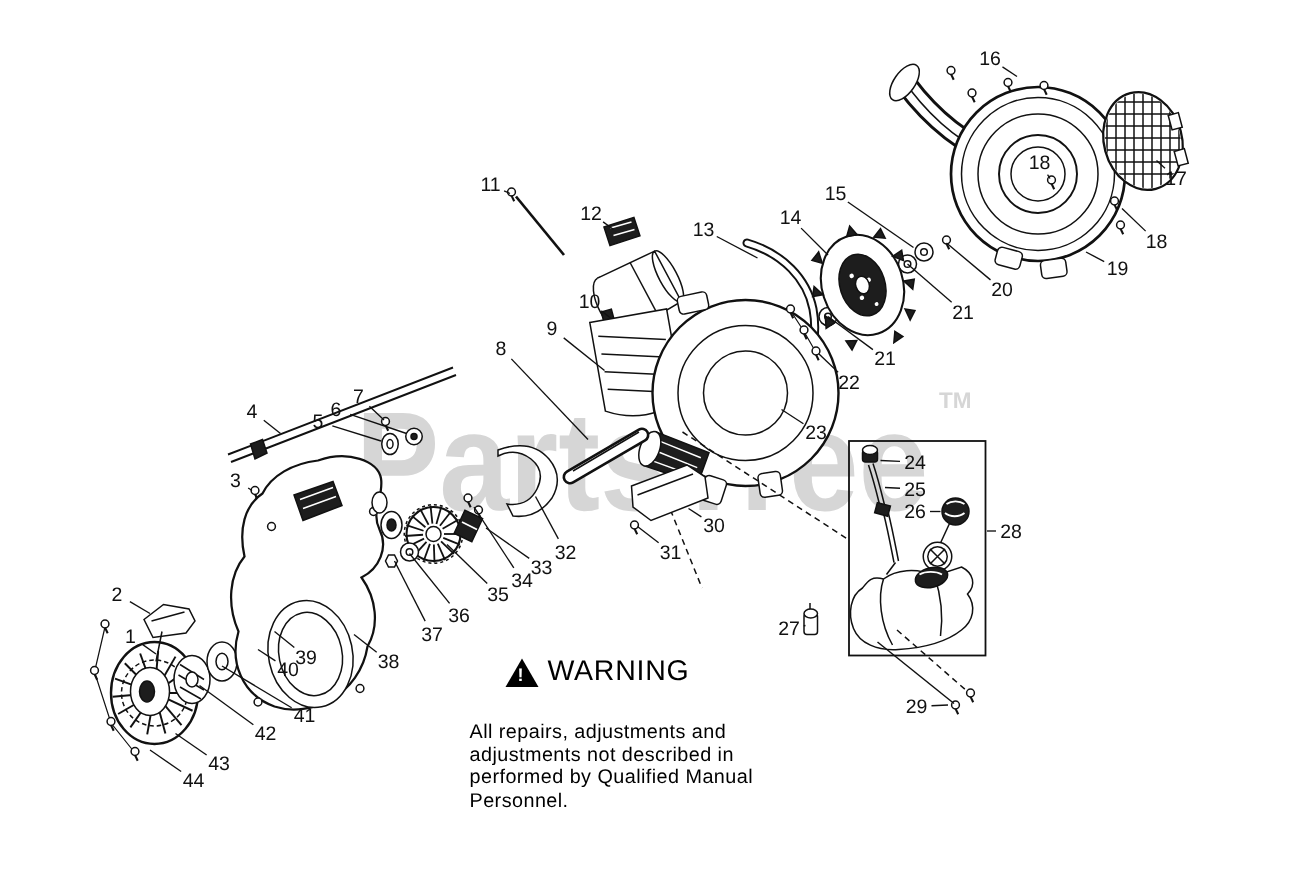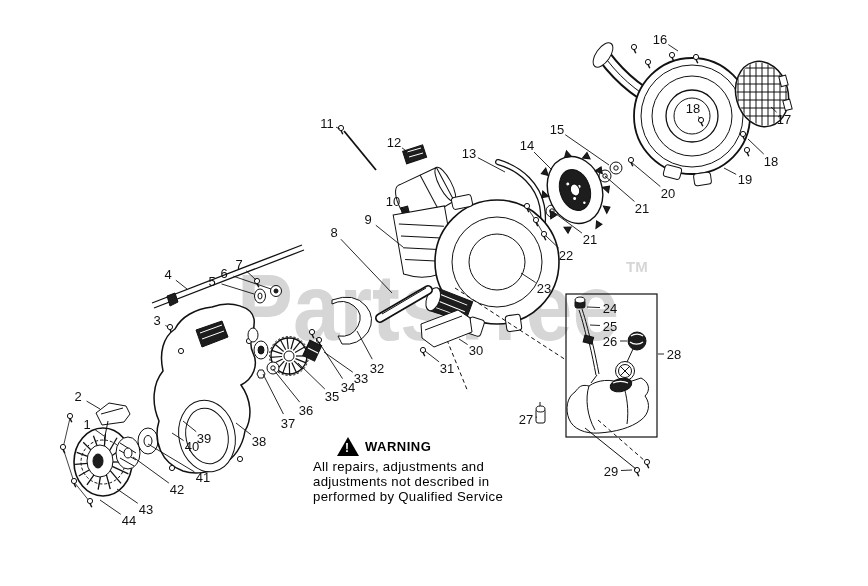--- a/index.html
+++ b/index.html
@@ -7,25 +7,25 @@
          font-family:"Liberation Sans",sans-serif;}
   #stage svg{position:absolute;left:0;top:0;}
   .callout{font:13px "Liberation Sans",sans-serif;fill:#111;text-anchor:middle;}
   .leader{stroke:#111;stroke-width:0.9;}
   .ln{stroke:#111;fill:none;}
   .fl{stroke:#111;fill:#fff;}
   .dk{stroke:#111;fill:#1d1d1d;}
   .wm{font-family:"Liberation Sans",sans-serif;font-weight:bold;}
   #warning{position:absolute;left:313px;top:437px;width:210px;color:#000;}
   #warning .hd{display:flex;align-items:center;gap:6px;margin-left:24px;}
-  #warning .hd .ttl{font-size:13px;font-weight:bold;letter-spacing:0.5px;}
+  #warning .hd .ttl{font-size:19px;font-weight:normal;letter-spacing:0.5px;}
   .tri{position:relative;width:0;height:0;border-left:11px solid transparent;
        border-right:11px solid transparent;border-bottom:19px solid #000;}
   .tri span{position:absolute;left:-3px;top:4px;color:#fff;font-size:12px;font-weight:bold;}
-  #warning .body{margin-top:3px;font-size:13.2px;line-height:15.2px;letter-spacing:0.3px;}
+  #warning .body{margin-top:21px;font-size:13.2px;line-height:15.2px;letter-spacing:0.3px;}
 </style>
 </head>
 <body>
 
 <div id="stage">
 
 <svg width="868" height="586" viewBox="0 0 868 586">
   <defs>
     <g id="sym-screw">
           <circle r="2.6" fill="#fff" stroke="#111"></circle>
@@ -386,17 +386,18 @@
 <div id="warning">
   <div class="hd">
     <div class="tri">
           <span>!</span>
         </div>
     <span class="ttl">WARNING</span>
   </div>
   <div class="body">
     <div>All repairs, adjustments and</div>
     <div>adjustments not described in</div>
-    <div>performed by Qualified Service</div>
+    <div>performed by Qualified Manual</div>
+    <div>Personnel.</div>
   </div>
 </div>
 
 </div>
 
 </body></html>

